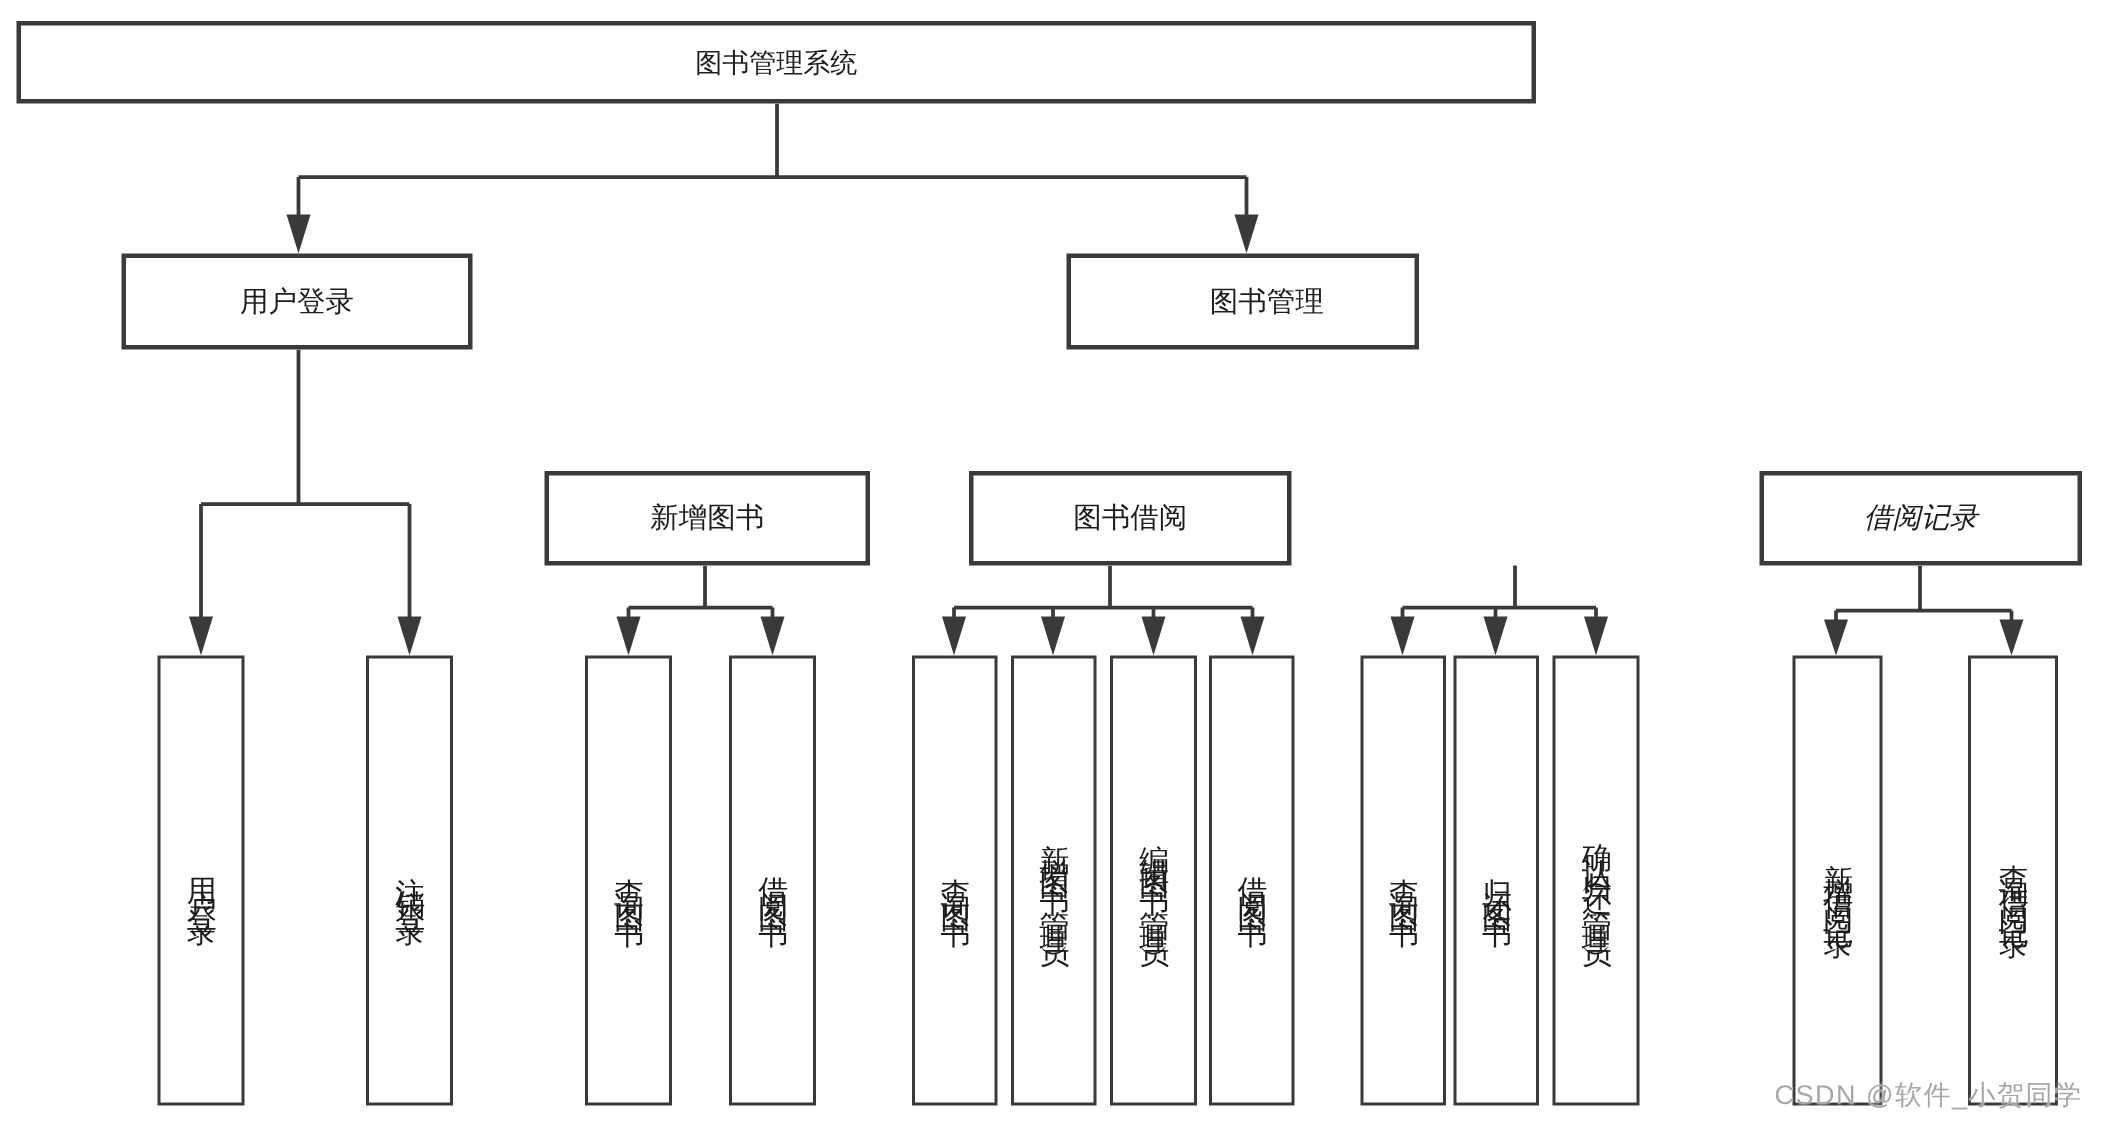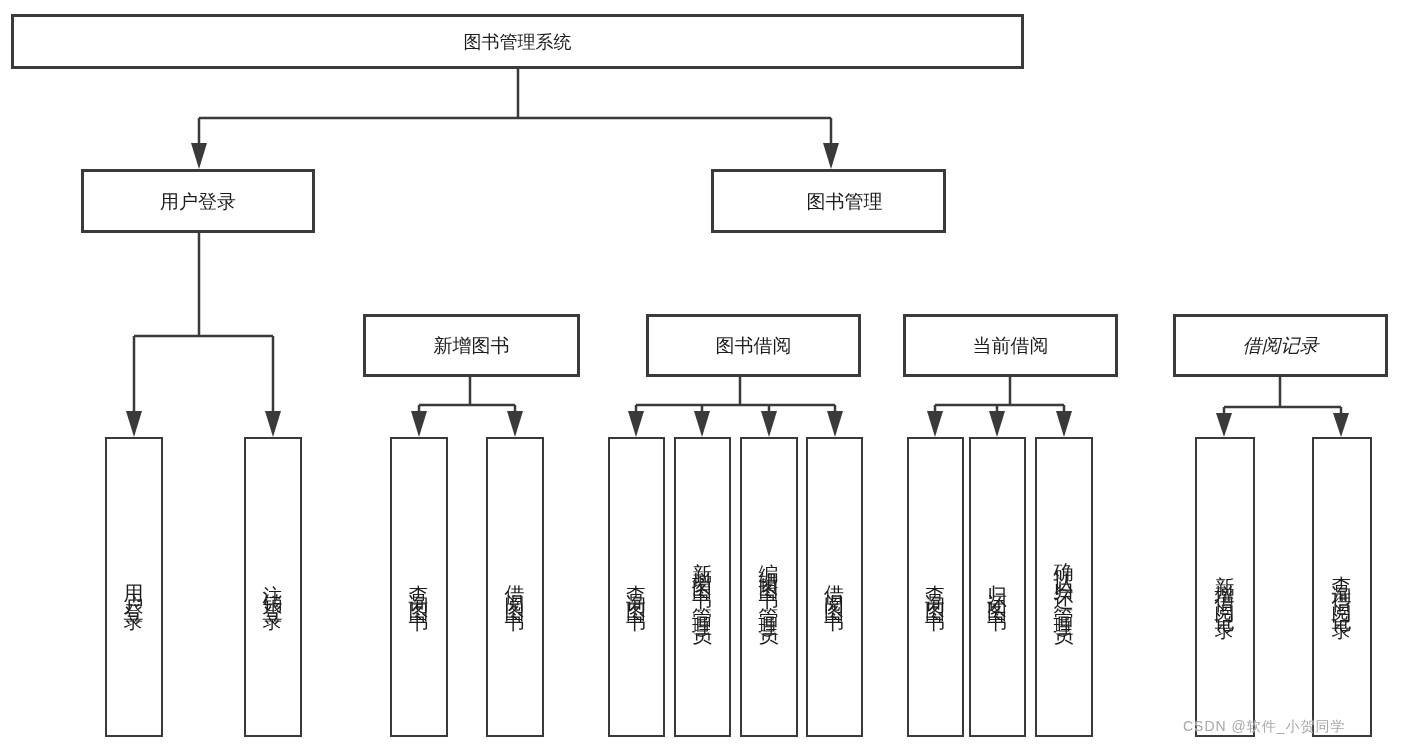--- a/index.html
+++ b/index.html
@@ -7,21 +7,21 @@
   .stage{position:relative;width:1405px;height:747px;background:#fff;overflow:hidden;}
   .wires{position:absolute;left:0;top:0;width:1405px;height:747px;}
   .box{position:absolute;background:#fff;border:3px solid var(--line,#3a3a3a);box-sizing:border-box;
        display:flex;align-items:center;justify-content:center;
        color:var(--text,#1c1c1c);font-size:19px;white-space:nowrap;z-index:2;text-align:right;}
   .leaf{border-width:2.5px;}
   .leaf .lbl{writing-mode:vertical-rl;text-orientation:mixed;line-height:1;
              letter-spacing:9px;font-size:20px;}
   .lbl{line-height:1;}
   .watermark{position:absolute;left:1183px;top:718px;z-index:3;
-             color:var(--watermark,#a7a7ab);font-size:14px;letter-spacing:1px;
+             color:var(--watermark,#a7a7ab);font-size:18px;letter-spacing:1px;
              text-shadow:0 0 2px #ffffff;}
 </style>
 </head>
 <body>
 
 <div class="stage">
 
   <svg class="wires" width="1405" height="747" viewBox="0 0 1405 747" xmlns="http://www.w3.org/2000/svg">
     <path fill="none" stroke="#3a3a3a" stroke-width="2.5" d="M518,69 V118 M199,118 H831 M199,118 V145 M831,118 V145
              M199,233 V336 M134,336 H273 M134,336 V413 M273,336 V413
@@ -57,23 +57,20 @@
   </div>
   <div class="box" style="left:711px;top:169px;width:235px;height:64px;padding-left:32px;">
     <span class="lbl">图书管理</span>
   </div>
 
   <div class="box" style="left:363px;top:314px;width:217px;height:63px;">
     <span class="lbl">新增图书</span>
   </div>
   <div class="box" style="left:633px;top:314px;width:215px;height:63px;margin-left:13px;">
     <span class="lbl">图书借阅</span>
-  </div>
-  <div class="box" style="left:903px;top:314px;width:215px;height:63px;">
-    <span class="lbl">当前借阅</span>
   </div>
   <div class="box" style="left:1173px;top:314px;width:215px;height:63px;font-style:italic;">
     <span class="lbl">借阅记录</span>
   </div>
 
   <div class="box leaf" style="left:105px;top:437px;width:58px;height:300px;">
     <span class="lbl">用户登录</span>
   </div>
   <div class="box leaf" style="left:244px;top:437px;width:58px;height:300px;">
     <span class="lbl">注销登录</span>

